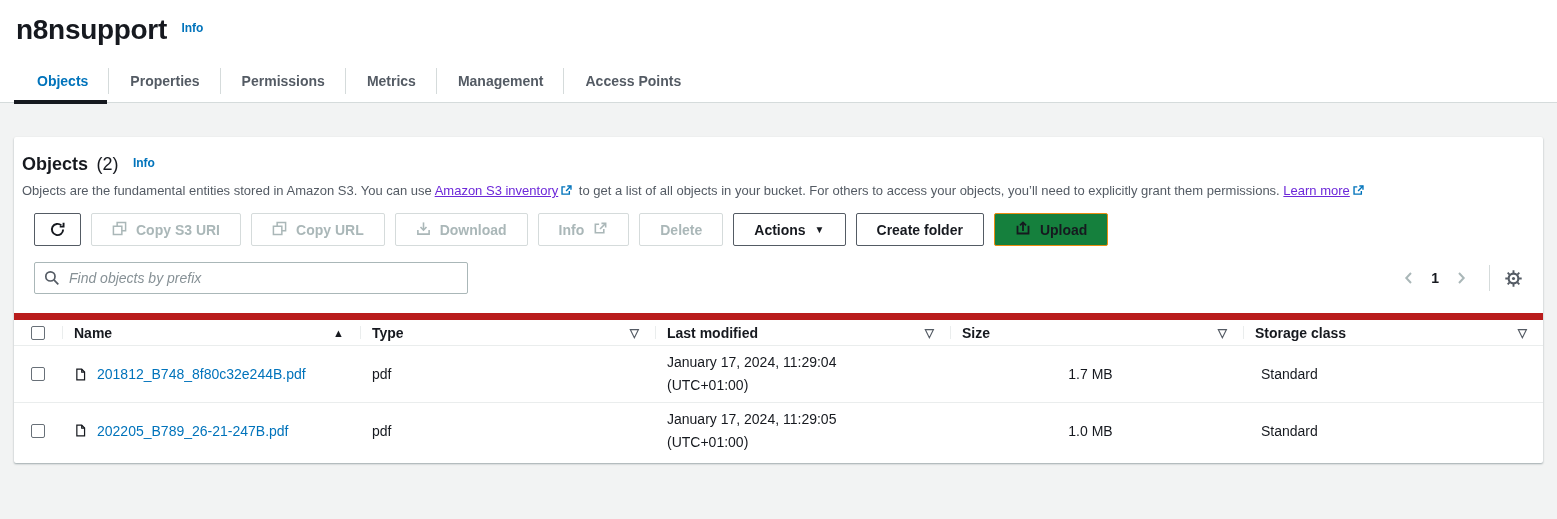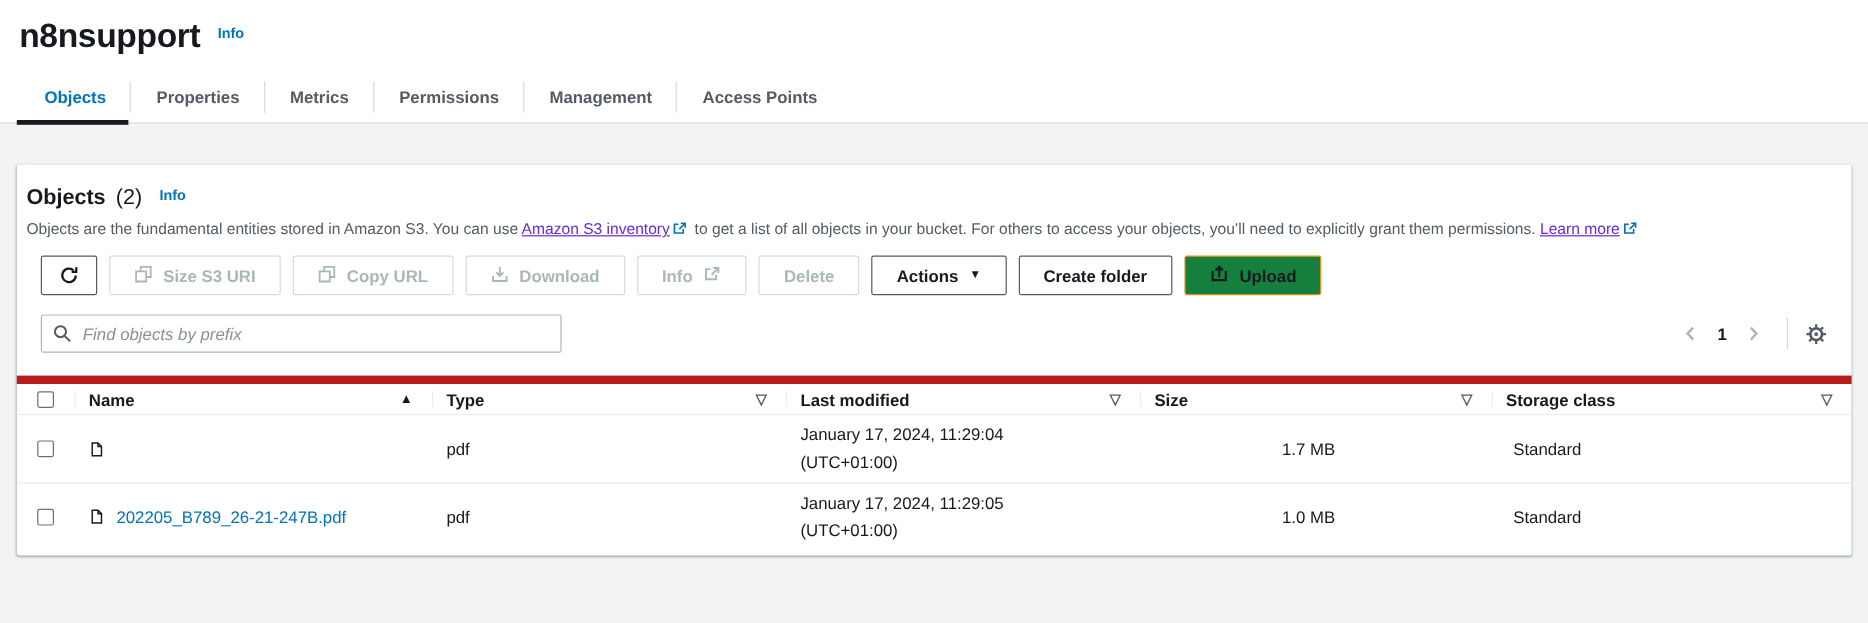--- a/index.html
+++ b/index.html
@@ -90,24 +90,24 @@
   <a class="info-link">Info</a>
 
   <div class="tabs">
     <div class="tab active">
       <span>Objects</span>
     </div>
     <div class="tab">
       <span>Properties</span>
     </div>
     <div class="tab">
+      <span>Permissions</span>
+    </div>
+    <div class="tab">
       <span>Metrics</span>
-    </div>
-    <div class="tab">
-      <span>Permissions</span>
     </div>
     <div class="tab">
       <span>Management</span>
     </div>
     <div class="tab">
       <span>Access Points</span>
     </div>
   </div>
 </div>
 
@@ -138,21 +138,21 @@
               <path d="M13.3 8A5.3 5.3 0 1 1 11.6 4.1" fill="none" stroke="currentColor" stroke-width="1.8"></path>
               <path d="M13.7 1.7v3.6h-3.6" fill="none" stroke="currentColor" stroke-width="1.8"></path>
             </svg>
           </span>
       </button>
       <button class="btn disabled">
         <span><svg width="15" height="15" viewBox="0 0 16 16">
               <path d="M5.5 1.5h9v9h-9z" fill="none" stroke="currentColor" stroke-width="1.6"></path>
               <path d="M1.5 5.5h9v9h-9z" fill="#fff" stroke="currentColor" stroke-width="1.6"></path>
             </svg></span>
-        <span>Size S3 URI</span>
+        <span>Copy S3 URI</span>
       </button>
       <button class="btn disabled">
         <span><svg width="15" height="15" viewBox="0 0 16 16">
               <path d="M5.5 1.5h9v9h-9z" fill="none" stroke="currentColor" stroke-width="1.6"></path>
               <path d="M1.5 5.5h9v9h-9z" fill="#fff" stroke="currentColor" stroke-width="1.6"></path>
             </svg></span>
         <span>Copy URL</span>
       </button>
       <button class="btn disabled">
         <span><svg width="15" height="15" viewBox="0 0 16 16">
@@ -252,20 +252,21 @@
         <div class="cb-cell">
           <span class="checkbox"></span>
         </div>
         <div class="cell cell-name">
           <span class="file-icon">
               <svg width="13" height="15" viewBox="0 0 16 16">
                 <path d="M3.5 1.5h6L13 5v9.5H3.5z" fill="none" stroke="currentColor" stroke-width="1.5"></path>
                 <path d="M9.5 1.5V5H13" fill="none" stroke="currentColor" stroke-width="1.5"></path>
               </svg>
             </span>
+          <a class="obj-link">201812_B748_8f80c32e244B.pdf</a>
         </div>
         <div class="cell">pdf</div>
         <div class="cell cell-modified">
           <span>January 17, 2024, 11:29:04</span>
           <span>(UTC+01:00)</span>
         </div>
         <div class="cell cell-size">1.7 MB</div>
         <div class="cell cell-storage">Standard</div>
       </div>
 

